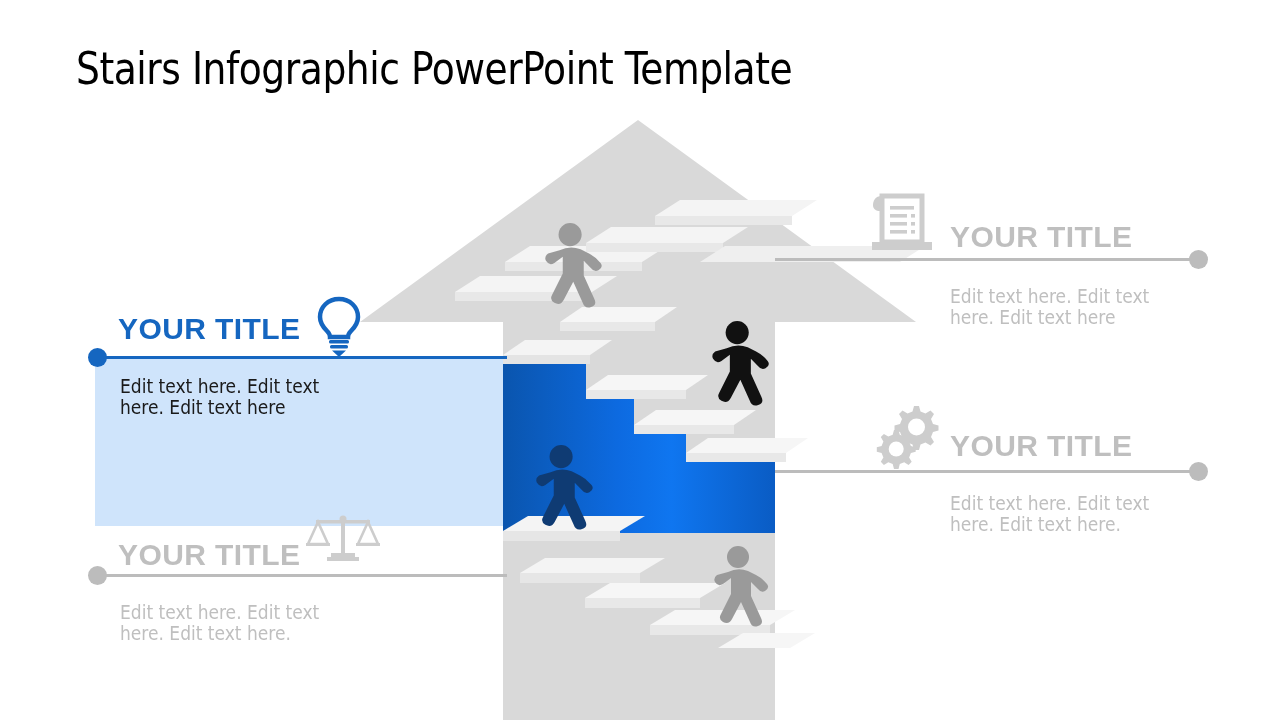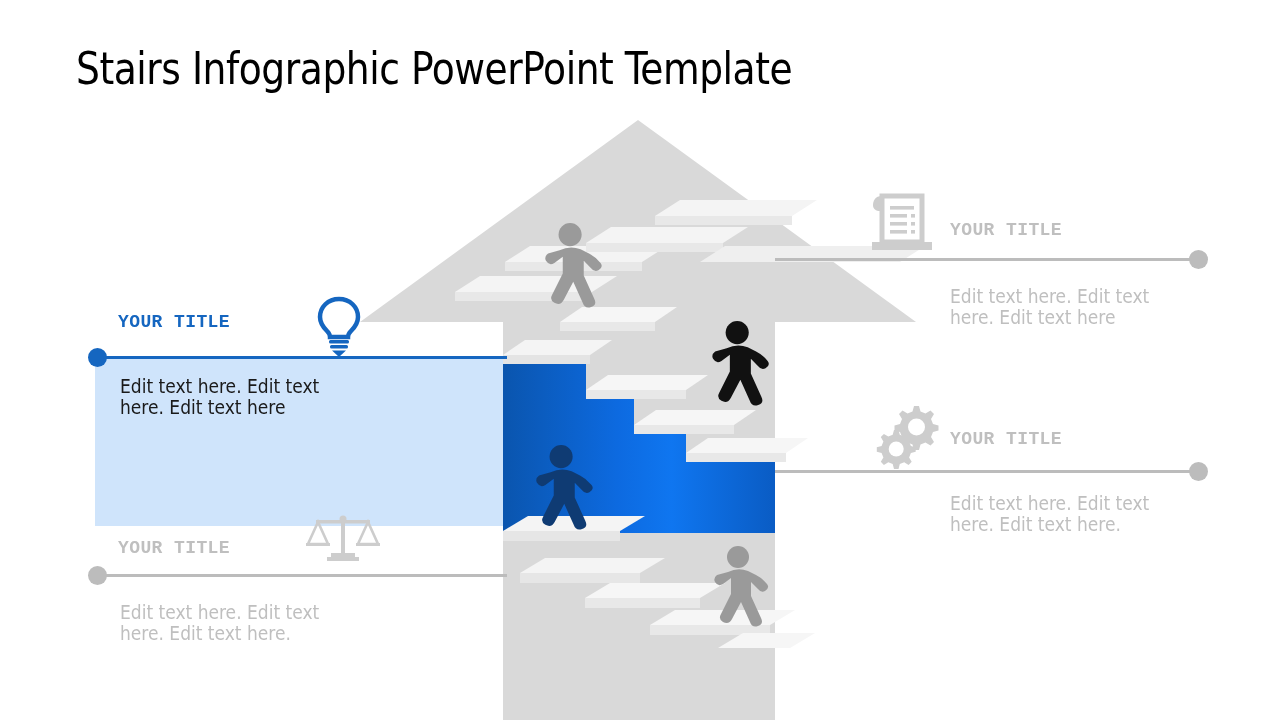--- a/index.html
+++ b/index.html
@@ -28,23 +28,23 @@
   .graphic{position:absolute;left:0;top:0;width:1280px;height:720px;}
 
   
   .panel-fill{
     position:absolute;left:95px;top:359px;width:408px;height:167px;
     background:#cfe4fb;
   }
   .item{position:absolute;}
 
   .item-title{
-    font-size:18px;font-weight:bold;letter-spacing:0.4px;
+    font-size:30px;font-weight:bold;letter-spacing:0.4px;
     white-space:nowrap;
-    font-family:Liberation Mono, monospace;
+    font-family:Liberation Sans, sans-serif;
   }
   .item-title.blue{color:#1566c0;}
   .item-title.grey{color:#bfbfbf;}
 
   .item-body{
     font-size:19px;line-height:21px;
     font-family:"DejaVu Sans Condensed","Liberation Sans",sans-serif;
   }
   .item-body.dark{color:#1a1a1a;}
   .item-body.grey{color:#bfbfbf;}

